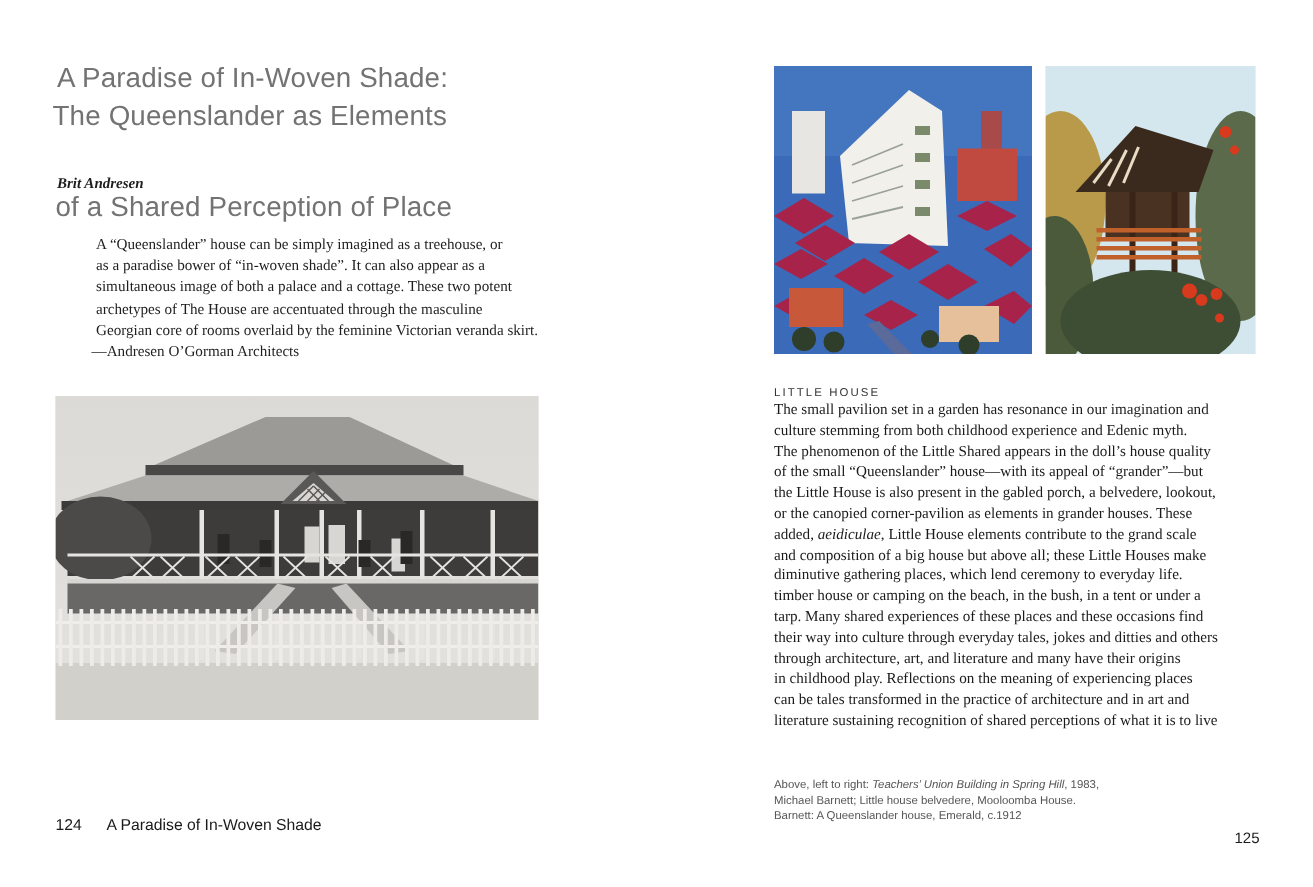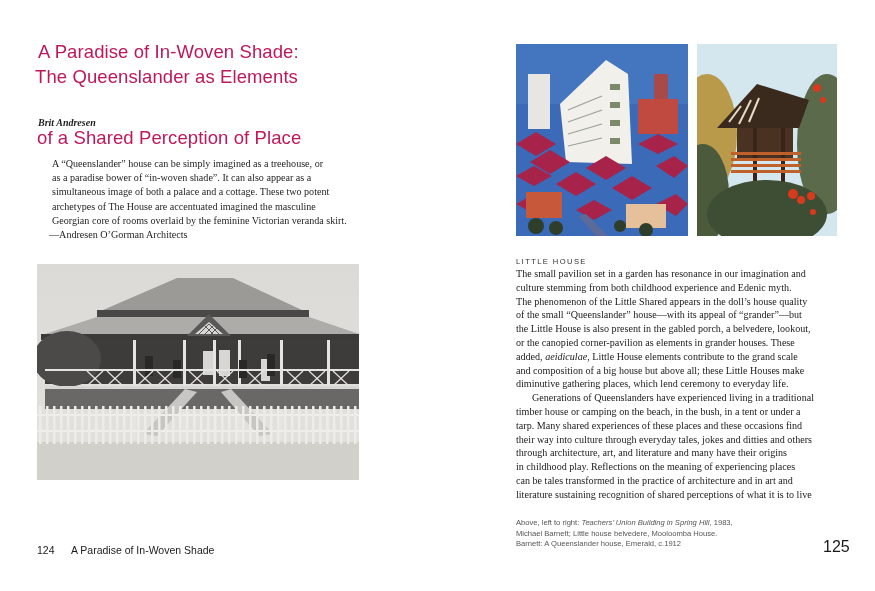--- a/index.html
+++ b/index.html
@@ -8,31 +8,31 @@
     color: #1a1a1a;
   }
   .spread { position: absolute; inset: 0; }
   .sans { font-family: "Liberation Sans", "DejaVu Sans", sans-serif; }
   .serif { font-family: "Liberation Serif", "DejaVu Serif", serif; }
 
   
   .title {
     position: absolute; left: 35px; top: 40px; width: 320px;
     font-size: 18.5px; line-height: 24.5px; font-weight: 400; letter-spacing: 0.1px;
-    color: #be185d;
+    color: #737373;
   }
   .title div { white-space: nowrap; }
   .title .l1 { padding-left: 3px; }
   .title .l3 { padding-left: 2px; margin-top: 37px; }
   .author {
     position: absolute; left: 38px; top: 117px;
     font-size: 10px; font-style: italic; font-weight: 700; color: #1e1e1e; font-family: Liberation Serif, serif;
   }
   .epigraph {
-    position: absolute; left: 52px; top: 157px; width: 330px;
+    position: absolute; left: 64px; top: 157px; width: 330px;
     font-size: 10.1px; line-height: 14.2px; color: #1e1e1e;
   }
   .epigraph div { white-space: nowrap; }
   .epigraph .attr { margin-left: -3px; }
 
   .photo-left {
     position: absolute; left: 37px; top: 264px; width: 322px; height: 216px;
     background: #d6d4d0; overflow: hidden;
   }
 
@@ -61,42 +61,42 @@
   }
   .body-text div { white-space: nowrap; }
   .body-text .indent { padding-left: 16px; }
 
   .caption {
     position: absolute; left: 516px; top: 518px; width: 260px;
     font-size: 7.6px; line-height: 10.5px; color: #555;
   }
   .caption div { white-space: nowrap; }
   .folio-right {
-    position: absolute; left: 823px; top: 538px; font-size: 16px; color: #1a1a1a;
+    position: absolute; left: 823px; top: 554px; font-size: 10px; color: #1a1a1a;
   }
   svg { display: block; }
 </style>
 </head>
 <body>
 
 <div class="spread">
 
   <div class="title sans">
     <div class="l1">A Paradise of In-Woven Shade:</div>
     <div class="l2">The Queenslander as Elements</div>
     <div class="l3">of a Shared Perception of Place</div>
   </div>
 
   <div class="author serif">Brit Andresen</div>
 
   <div class="epigraph serif">
     <div>A “Queenslander” house can be simply imagined as a treehouse, or</div>
     <div>as a paradise bower of “in-woven shade”. It can also appear as a</div>
     <div>simultaneous image of both a palace and a cottage. These two potent</div>
-    <div>archetypes of The House are accentuated imagined the masculine</div>
+    <div>archetypes of The House are accentuated through the masculine</div>
     <div>Georgian core of rooms overlaid by the feminine Victorian veranda skirt.</div>
     <div class="attr">—Andresen O’Gorman Architects</div>
   </div>
 
   <div class="photo-left">
     <svg width="322" height="216" viewBox="0 0 322 216">
       <defs>
         <linearGradient id="skyg" x1="0" y1="0" x2="0" y2="1">
           <stop offset="0" stop-color="#dcdad6"></stop>
           <stop offset="1" stop-color="#e4e2de"></stop>
@@ -330,21 +330,20 @@
   <div class="body-text serif">
     <div>The small pavilion set in a garden has resonance in our imagination and</div>
     <div>culture stemming from both childhood experience and Edenic myth.</div>
     <div>The phenomenon of the Little Shared appears in the doll’s house quality</div>
     <div>of the small “Queenslander” house—with its appeal of “grander”—but</div>
     <div>the Little House is also present in the gabled porch, a belvedere, lookout,</div>
     <div>or the canopied corner-pavilion as elements in grander houses. These</div>
     <div><span>added, </span><em>aeidiculae</em><span>, Little House elements contribute to the grand scale</span></div>
     <div>and composition of a big house but above all; these Little Houses make</div>
     <div>diminutive gathering places, which lend ceremony to everyday life.</div>
-    <div class="indent">Generations of Queenslanders have experienced living in a traditional</div>
     <div>timber house or camping on the beach, in the bush, in a tent or under a</div>
     <div>tarp. Many shared experiences of these places and these occasions find</div>
     <div>their way into culture through everyday tales, jokes and ditties and others</div>
     <div>through architecture, art, and literature and many have their origins</div>
     <div>in childhood play. Reflections on the meaning of experiencing places</div>
     <div>can be tales transformed in the practice of architecture and in art and</div>
     <div>literature sustaining recognition of shared perceptions of what it is to live</div>
   </div>
 
   <div class="caption sans">

